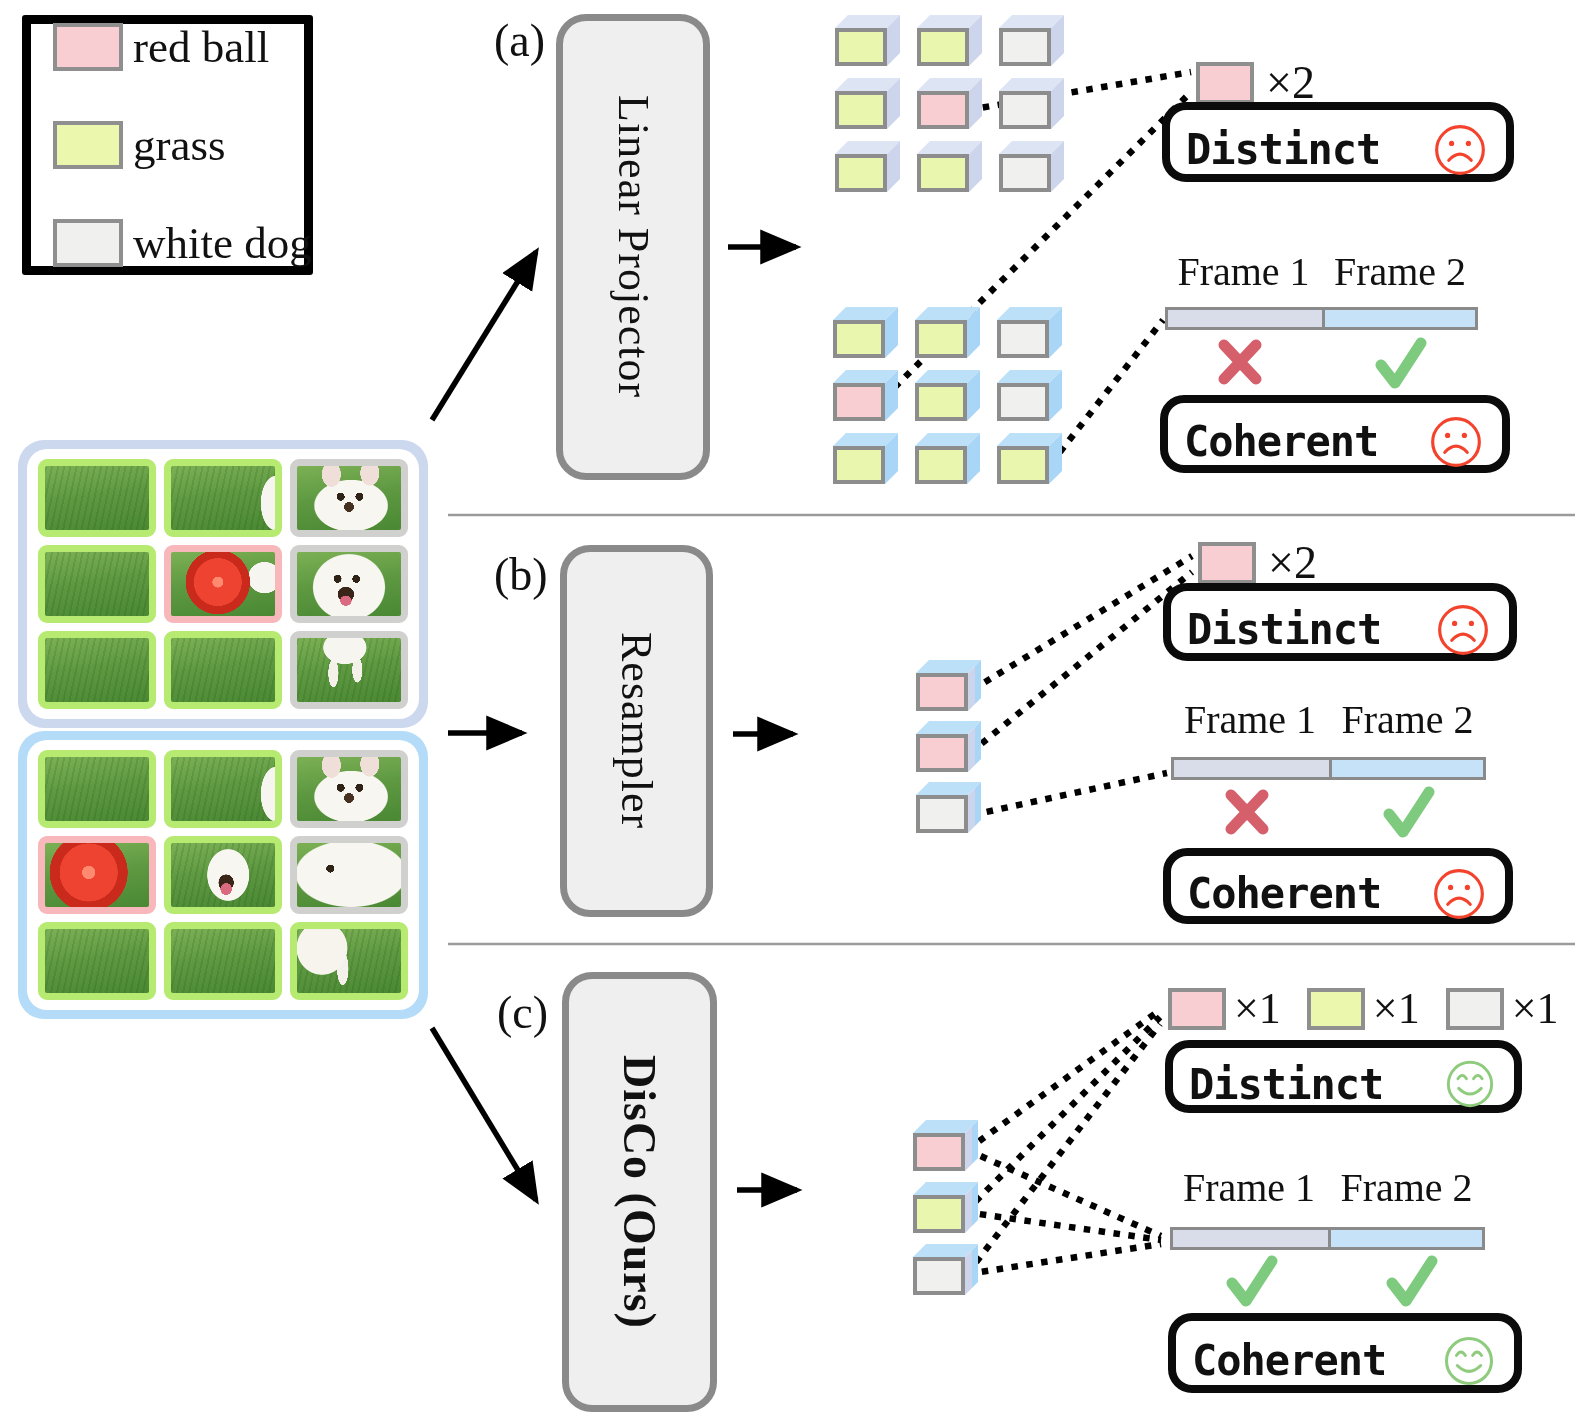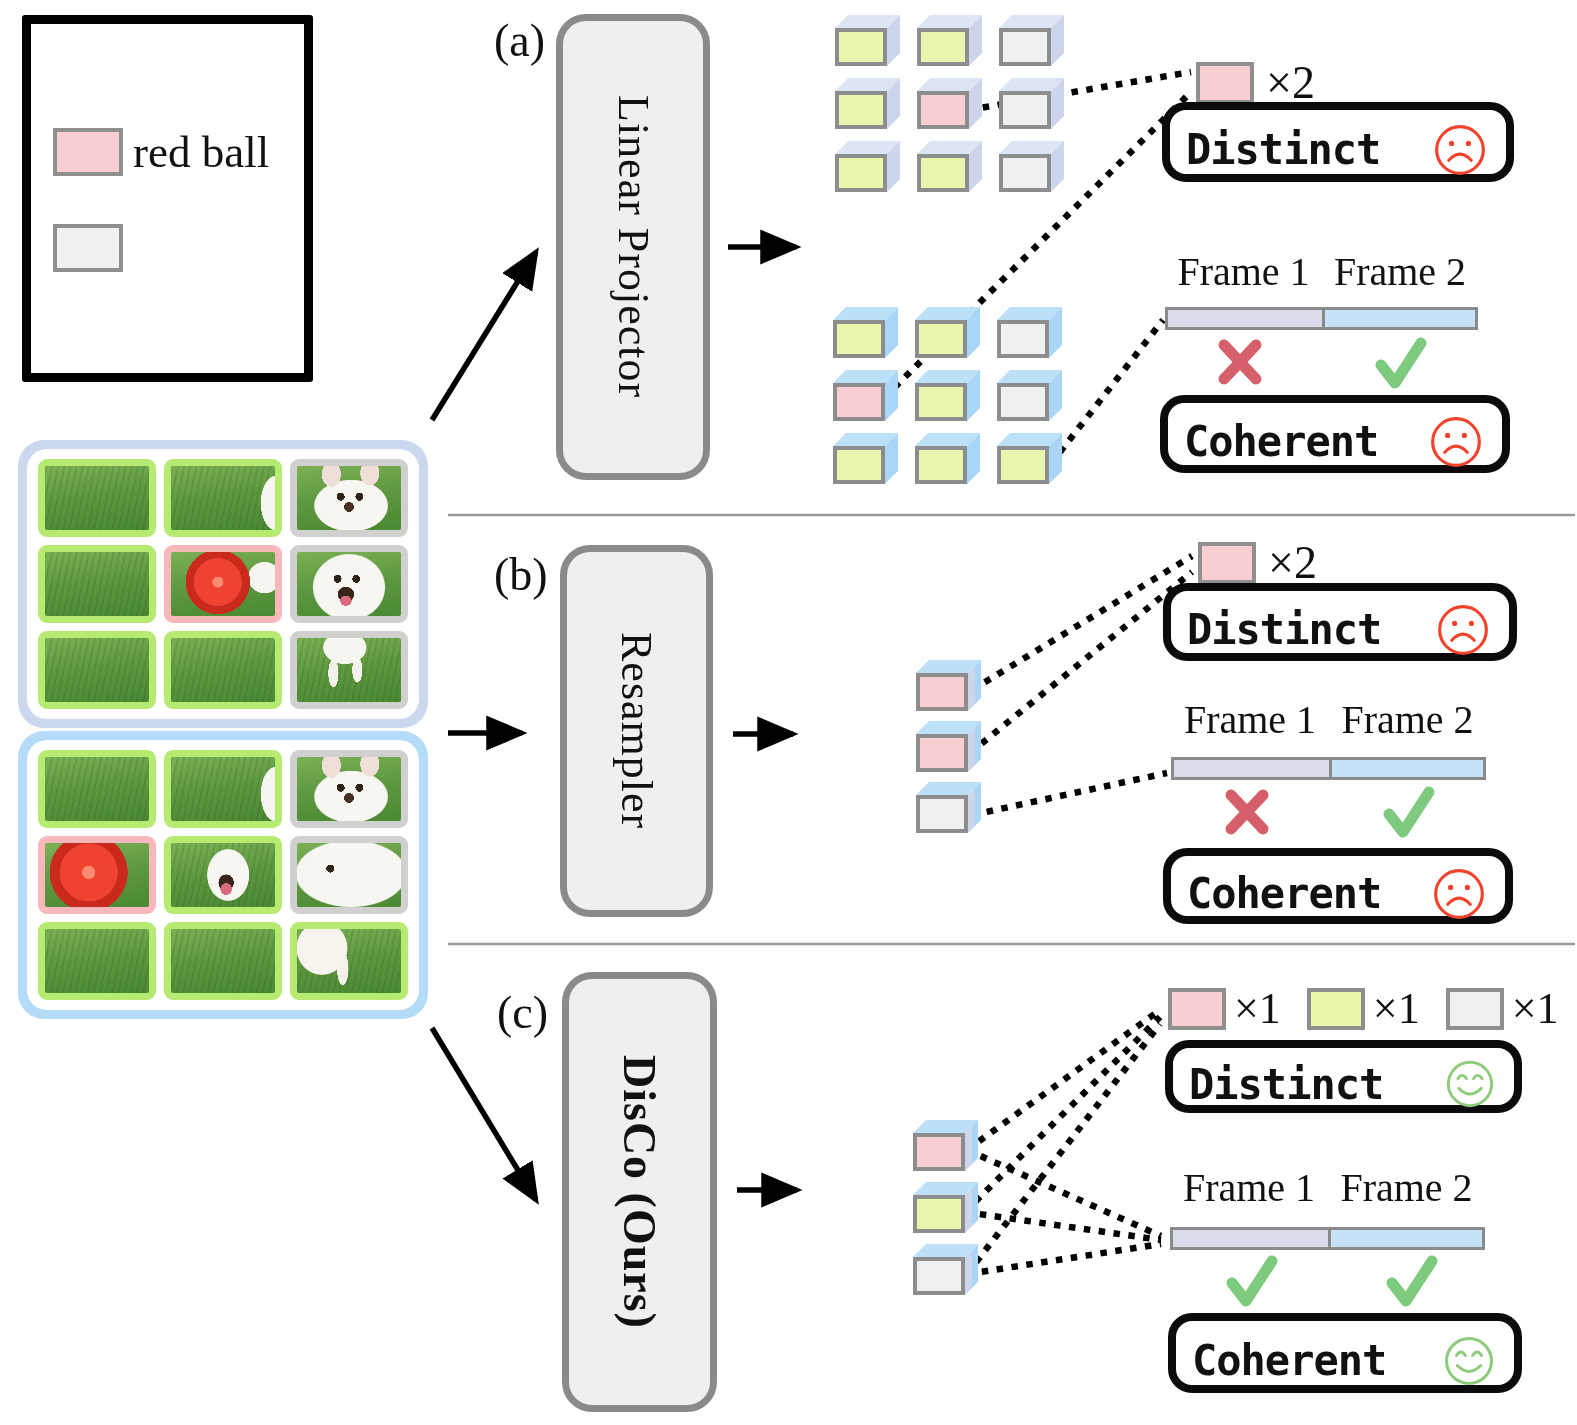--- a/index.html
+++ b/index.html
@@ -1,21 +1,21 @@
 <!DOCTYPE html>
 <html><head>
 <meta charset="utf-8">
 <style>
   html,body{margin:0;padding:0;background:#ffffff;}
   #canvas{position:relative;width:1577px;height:1425px;background:#fff;overflow:hidden;
           font-family:"Liberation Serif",serif;color:#111;}
   #overlay{position:absolute;left:0;top:0;width:1577px;height:1425px;pointer-events:none;}
 
   
-  .legend{position:absolute;left:22px;top:15px;width:291px;height:367px;border:9px solid #000;
+  .legend{position:absolute;left:22px;top:15px;width:291px;height:260px;border:9px solid #000;
           border-radius:3px;background:#fff;box-sizing:border-box;display:flex;flex-direction:column;
           justify-content:center;gap:46px;padding-left:22px;}
   .legend-row{display:flex;align-items:center;gap:10px;}
   .sw{width:62px;height:40px;border:4px solid #8f8f8f;flex:0 0 auto;}
   .sw-ball{background:#f9ced3;} .sw-grass{background:#eaf7ad;} .sw-dog{background:#f0f0ee;}
   .legend-label{font-size:45px;white-space:nowrap;}
 
   
   .photo-frame{position:absolute;width:410px;height:288px;border-radius:26px;}
   .pf-lav{background:#ccd8ee;} .pf-blue{background:#b4dcf8;}
@@ -143,21 +143,26 @@
       <line x1="967" y1="1274" x2="1161" y2="1244"></line>
     </g>
   </svg>
 
   <div class="legend">
     <div class="legend-row">
       <div class="sw sw-ball"></div>
       <span class="legend-label">red ball</span>
     </div>
     <div class="legend-row">
+      <div class="sw sw-grass"></div>
+      <span class="legend-label">grass</span>
+    </div>
+    <div class="legend-row">
       <div class="sw sw-dog"></div>
+      <span class="legend-label">white dog</span>
     </div>
   </div>
 
   <div class="photo-frame pf-lav" style="left:18px;top:440px;">
     <div class="photo-inner"></div>
     <div class="patch-grid">
         <div class="patch patch-grass"></div>
         <div class="patch patch-grass-dog"></div>
         <div class="patch patch-dog-head"></div>
         <div class="patch patch-grass"></div>

